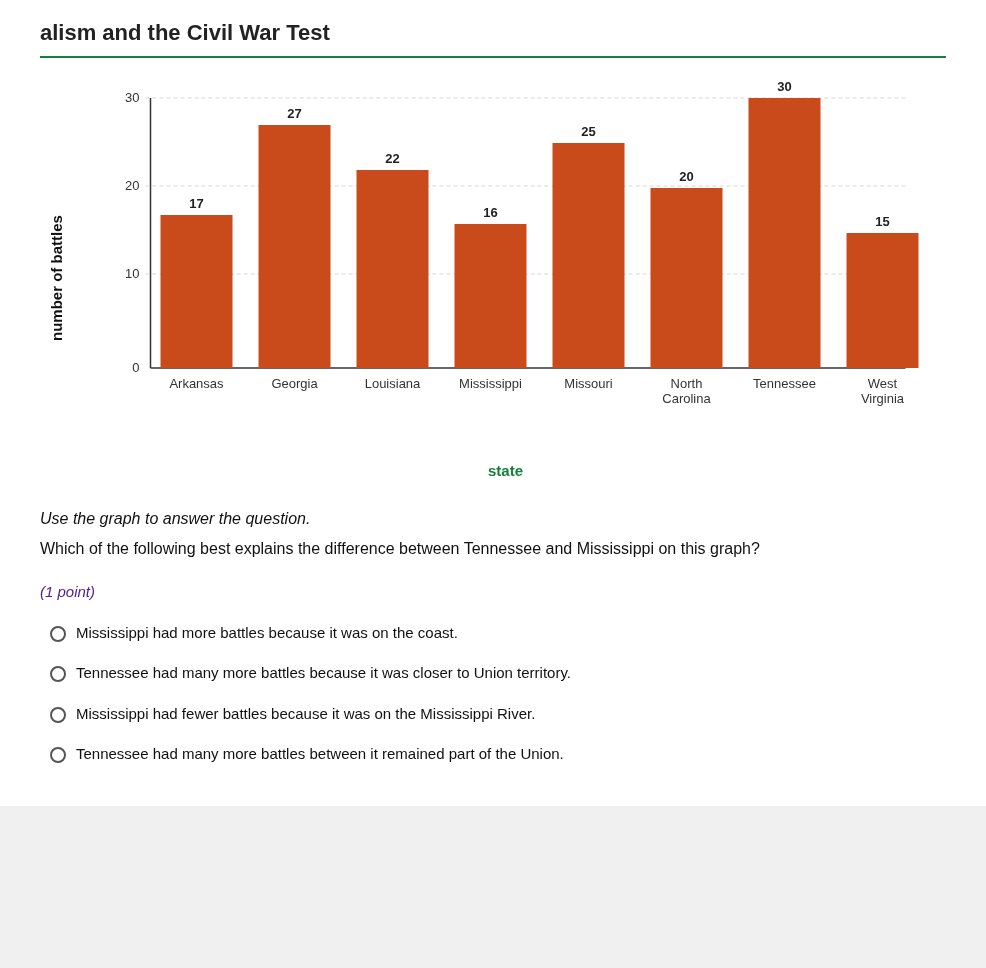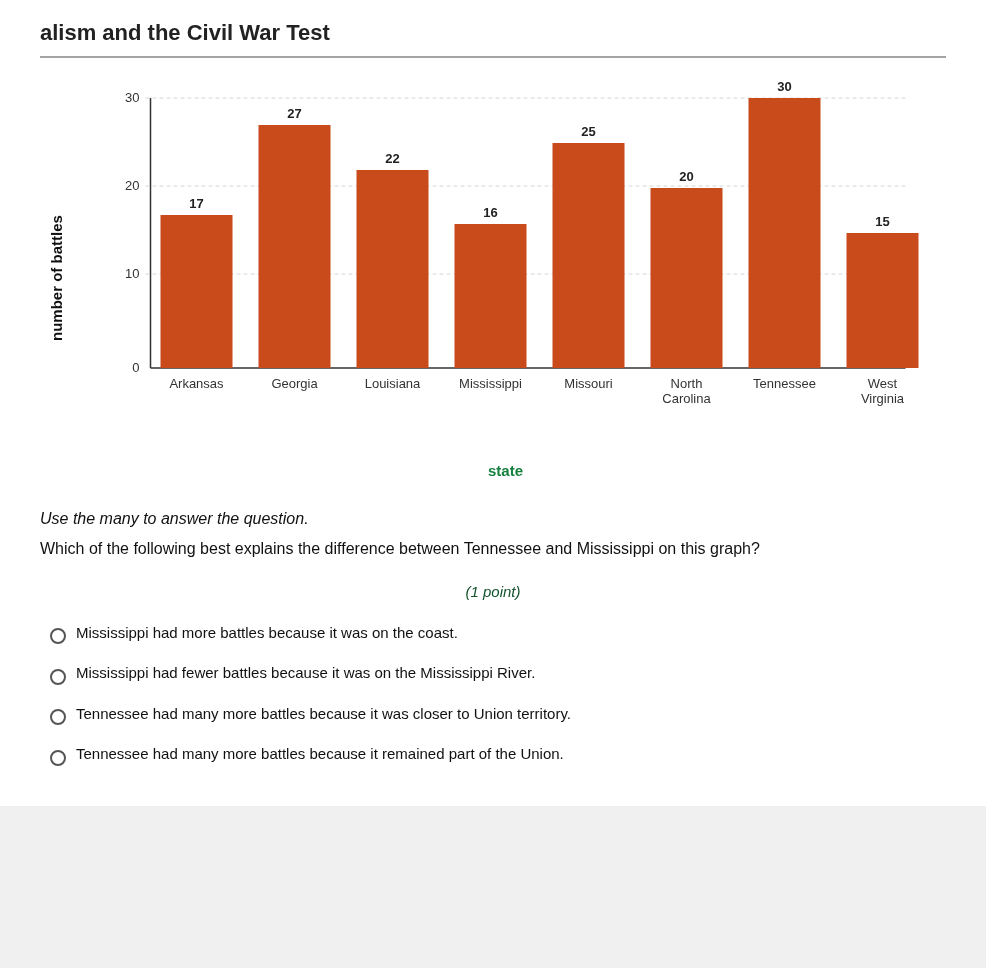--- a/index.html
+++ b/index.html
@@ -11,21 +11,21 @@
     .page-container {
       background: #ffffff;
       max-width: 986px;
       margin: 0 auto;
       padding: 20px 40px 40px 40px;
     }
     .page-title {
       font-size: 22px;
       font-weight: bold;
       color: #222;
-      border-bottom: 2px solid #a3a3a3;
+      border-bottom: 2px solid #15803d;
       padding-bottom: 10px;
       margin-bottom: 20px;
     }
     .chart-area {
       display: flex;
       align-items: stretch;
       width: 100%;
       margin-bottom: 10px;
     }
     .y-axis-label {
@@ -66,35 +66,34 @@
       font-style: italic;
       margin-bottom: 6px;
     }
     .question-main {
       font-style: normal;
       font-size: 16px;
       margin-bottom: 20px;
     }
     .question-points {
       font-style: italic;
-      color: #14532d;
+      color: #4c1d95;
       margin: 14px 0 18px 0;
       font-size: 15px;
-      text-align: center;
     }
     .options-list {
       list-style: none;
       display: flex;
       flex-direction: column;
       gap: 18px;
       padding-left: 10px;
     }
     .option-item {
       display: flex;
-      align-items: flex-end;
+      align-items: center;
       gap: 10px;
       font-size: 15px;
       color: #111;
     }
     .option-radio {
       width: 16px;
       height: 16px;
       border: 2px solid #555;
       border-radius: 50%;
       flex-shrink: 0;
@@ -162,37 +161,37 @@
         <text x="787" y="148" text-anchor="middle" font-size="13" font-weight="bold" fill="#222">15</text>
         <text x="787" y="310" text-anchor="middle" font-size="13" fill="#333">West</text>
         <text x="787" y="325" text-anchor="middle" font-size="13" fill="#333">Virginia</text>
 
       </svg>
       <div class="x-axis-label">state</div>
     </div>
   </div>
 
   <div class="question-section">
-    <div class="question-text">Use the many to answer the question.</div>
+    <div class="question-text">Use the graph to answer the question.</div>
     <div class="question-main">Which of the following best explains the difference between Tennessee and Mississippi on this graph?</div>
     <div class="question-points">(1 point)</div>
 
     <ul class="options-list">
       <li class="option-item">
         <div class="option-radio"></div>
         <span>Mississippi had more battles because it was on the coast.</span>
       </li>
       <li class="option-item">
         <div class="option-radio"></div>
+        <span>Tennessee had many more battles because it was closer to Union territory.</span>
+      </li>
+      <li class="option-item">
+        <div class="option-radio"></div>
         <span>Mississippi had fewer battles because it was on the Mississippi River.</span>
       </li>
       <li class="option-item">
         <div class="option-radio"></div>
-        <span>Tennessee had many more battles because it was closer to Union territory.</span>
-      </li>
-      <li class="option-item">
-        <div class="option-radio"></div>
-        <span>Tennessee had many more battles because it remained part of the Union.</span>
+        <span>Tennessee had many more battles between it remained part of the Union.</span>
       </li>
     </ul>
   </div>
 
 </div>
 
 </body></html>

